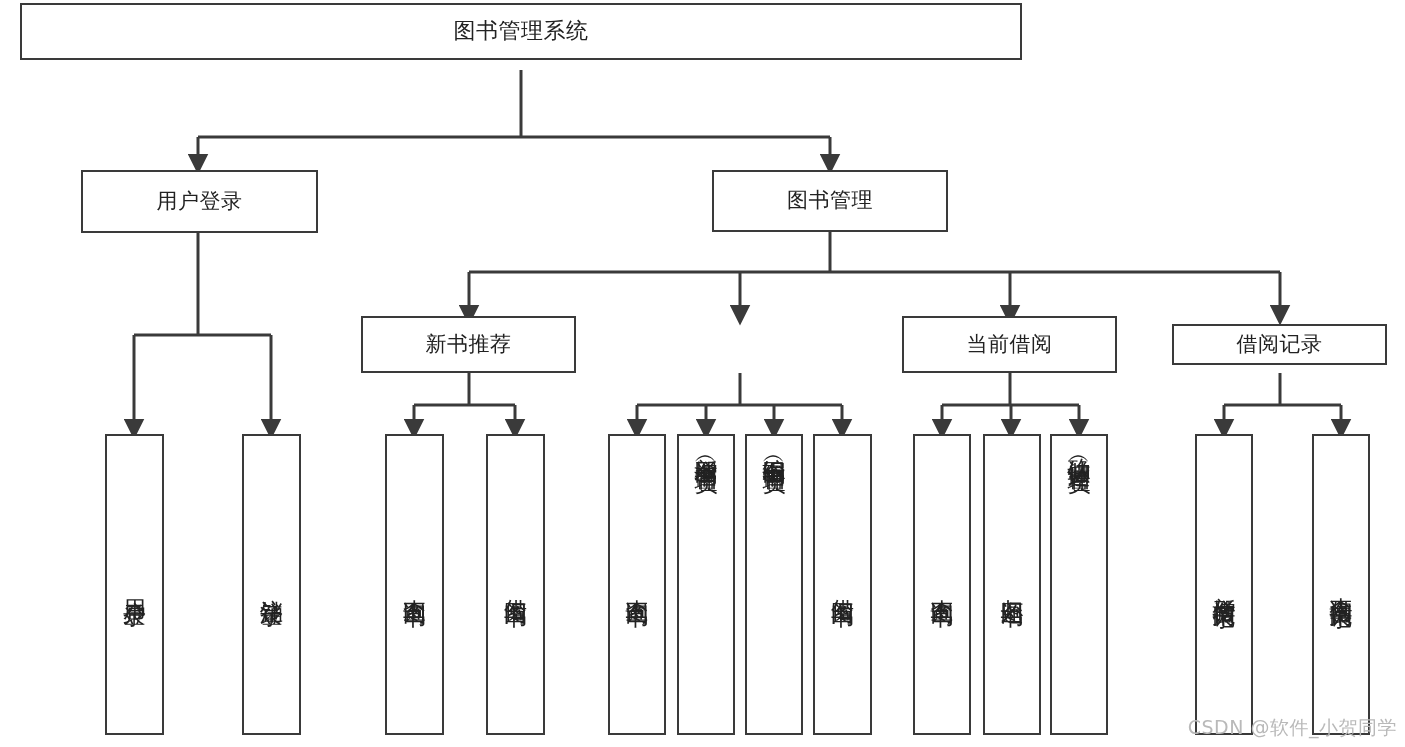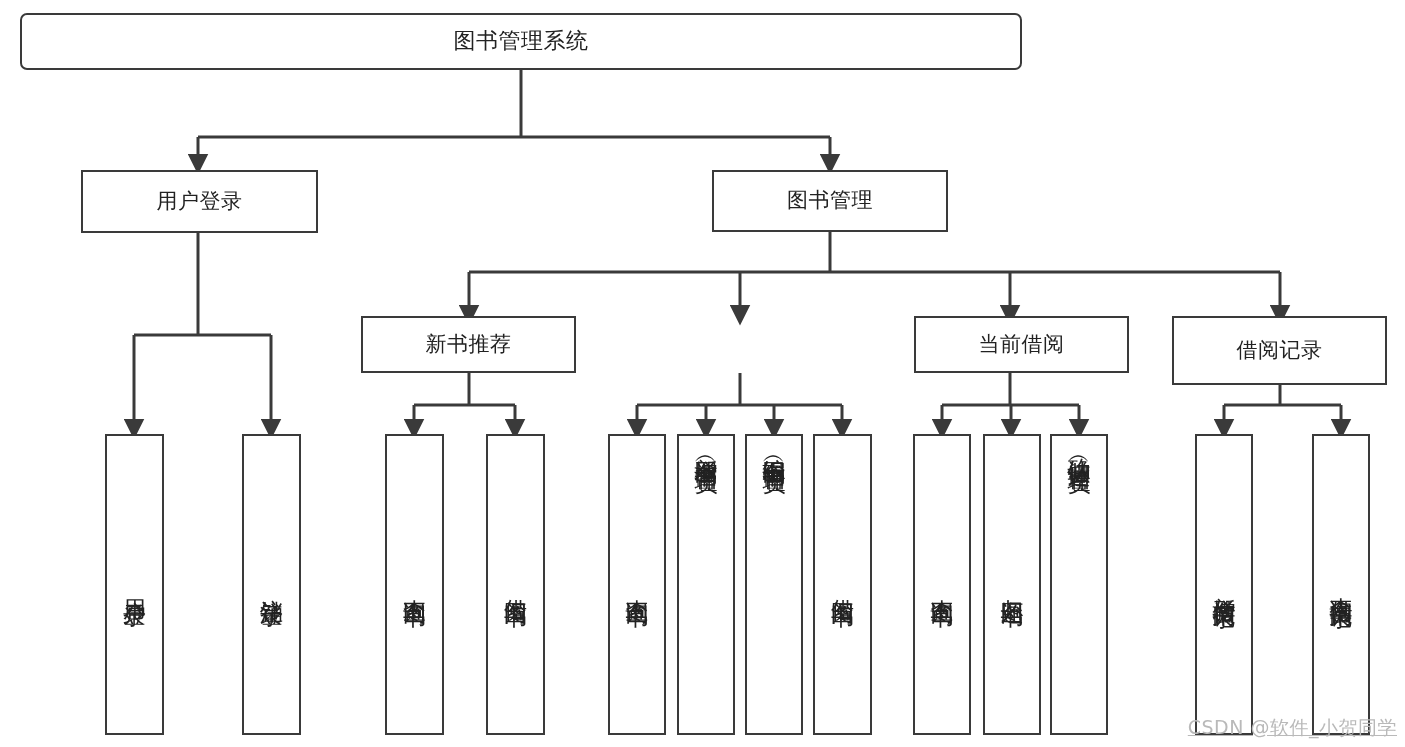--- a/index.html
+++ b/index.html
@@ -66,21 +66,20 @@
   }
   #watermark {
     position: absolute;
     right: 8px;
     bottom: 6px;
     font-size: 19px;
     color: #b9b9b9;
     letter-spacing: 0.5px;
     z-index: 3;
     white-space: nowrap;
-    text-decoration: underline;
   }
 </style>
 </head>
 <body>
 
 <div id="canvas">
 
   <svg id="edges" viewBox="0 0 1405 747" xmlns="http://www.w3.org/2000/svg">
     <defs>
       <marker id="arrow" viewBox="0 0 12 12" refX="6" refY="6" markerWidth="7" markerHeight="7" orient="auto-start-reverse">
@@ -124,38 +123,38 @@
       <path d="M 1011 405 L 1011 429" marker-end="url(#arrow)"></path>
       <path d="M 1079 405 L 1079 429" marker-end="url(#arrow)"></path>
 
       <path d="M 1280 373 L 1280 405"></path>
       <path d="M 1224 405 L 1341 405"></path>
       <path d="M 1224 405 L 1224 429" marker-end="url(#arrow)"></path>
       <path d="M 1341 405 L 1341 429" marker-end="url(#arrow)"></path>
     </g>
   </svg>
 
-  <div class="node horiz root" style="left:20px; top:13px; width:1002px; height:57px;border-radius:7px;">
+  <div class="node horiz root" style="left:20px; top:3px; width:1002px; height:57px;">
     <span class="label">图书管理系统</span>
   </div>
 
   <div class="node horiz" style="left:81px; top:170px; width:237px; height:63px;">
     <span class="label">用户登录</span>
   </div>
   <div class="node horiz" style="left:712px; top:170px; width:236px; height:62px;align-items:center;">
     <span class="label">图书管理</span>
   </div>
 
   <div class="node horiz" style="left:361px; top:316px; width:215px; height:57px;text-align:right;">
     <span class="label">新书推荐</span>
   </div>
-  <div class="node horiz" style="left:902px; top:316px; width:215px; height:57px;margin-left:12px;">
+  <div class="node horiz" style="left:902px; top:316px; width:215px; height:57px;">
     <span class="label">当前借阅</span>
   </div>
-  <div class="node horiz" style="left:1172px; top:316px; width:215px; height:69px;">
+  <div class="node horiz" style="left:1172px; top:324px; width:215px; height:41px;">
     <span class="label">借阅记录</span>
   </div>
 
   <div class="node vert centered" style="left:105px; top:434px; width:59px; height:301px;">
     <span class="label">用户登录</span>
   </div>
   <div class="node vert centered" style="left:242px; top:434px; width:59px; height:301px;">
     <span class="label">注销登录</span>
   </div>
 

